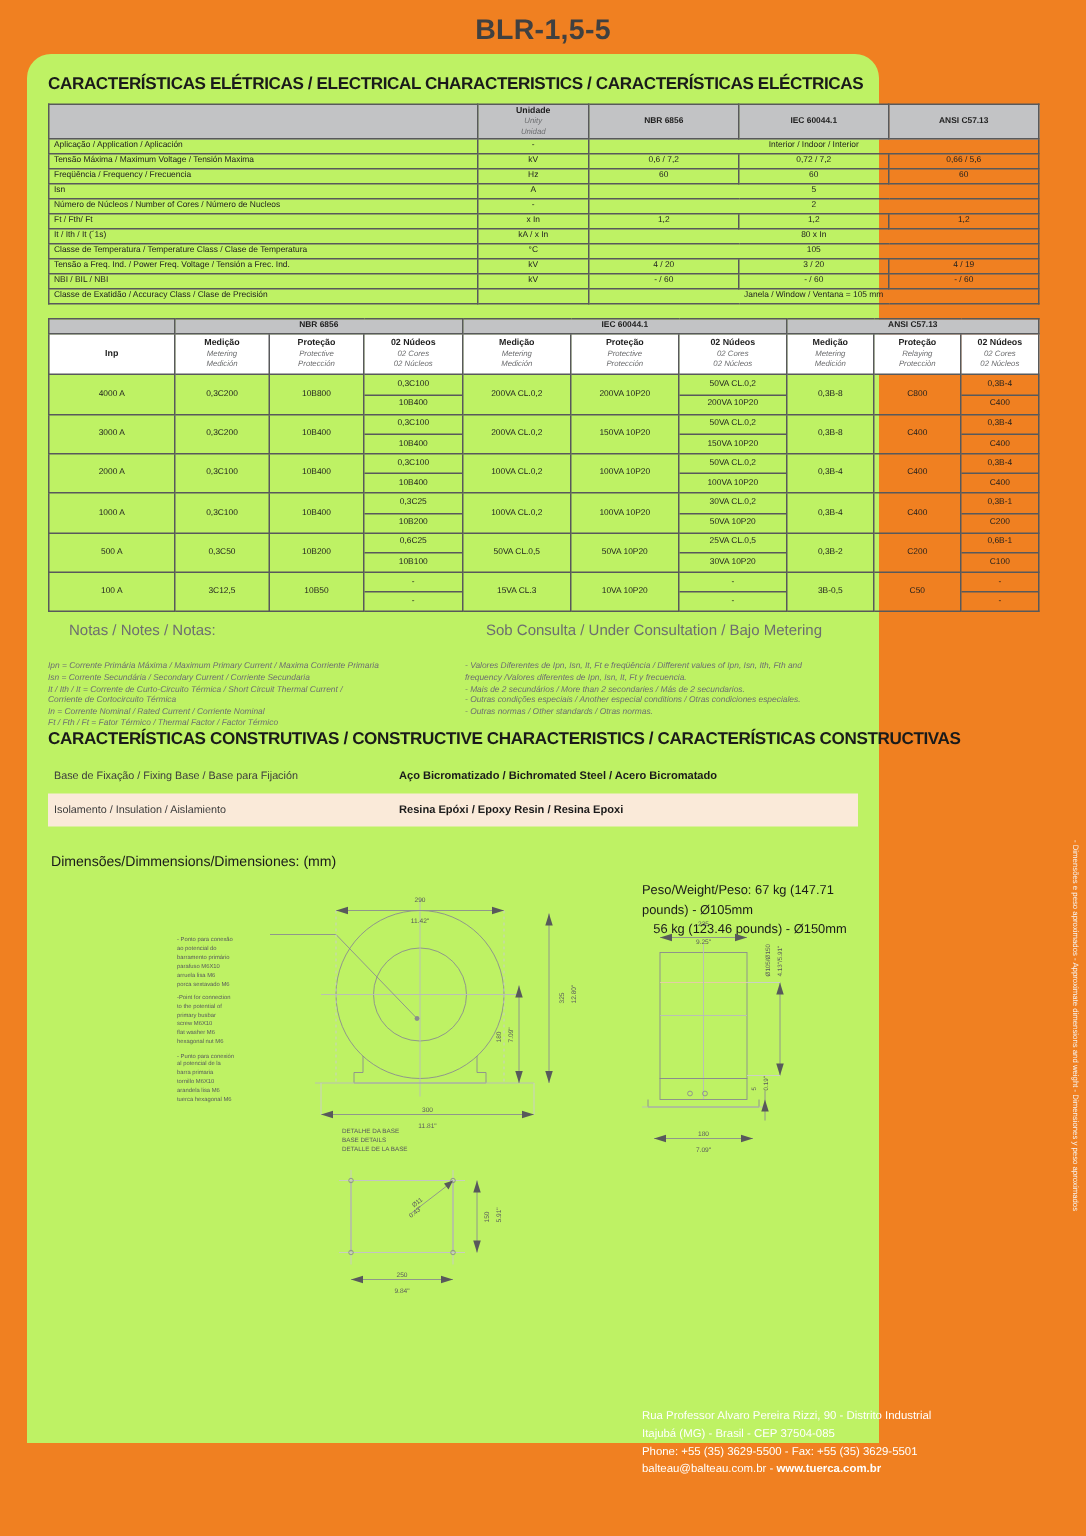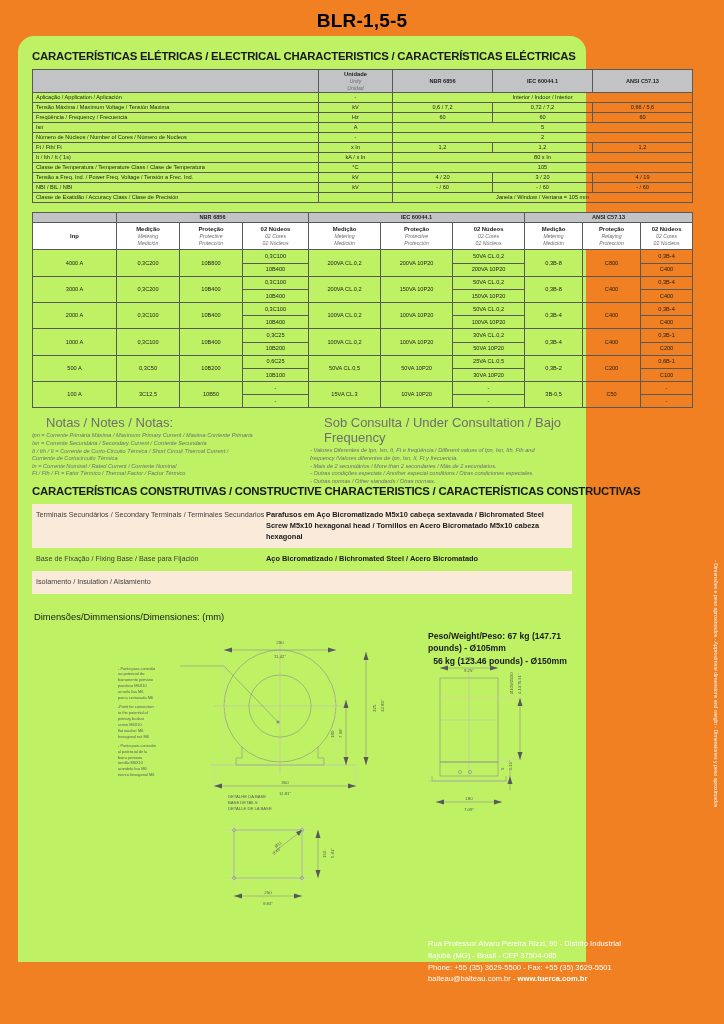--- a/index.html
+++ b/index.html
@@ -13,21 +13,21 @@
     position: relative;
     width: 724px; height: 1024px;
     background: #F08021;
   }
   
   .title-bar {
     height: 42px;
     display: flex; align-items: center; justify-content: center;
   }
   .title-bar .title {
-    font-size: 19px; font-weight: bold; color: #000000;
+    font-size: 19px; font-weight: bold; color: #404040;
     letter-spacing: 0.2px;
   }
   
   .sheet {
     position: absolute;
     left: 18px; top: 36px;
     width: 568px; height: 926px;
     background: #bef264;
     border-top-left-radius: 16px;
     border-top-right-radius: 16px;
@@ -66,39 +66,39 @@
   .t2 .splitcell { padding: 0; }
   .t2 .splitcell div {
     padding: 2.6px 1px;
   }
   .t2 .splitcell div.top { border-bottom: 0.8px solid #58595b; }
   .t2 .tall { padding-top: 6px; padding-bottom: 6px; }
 
   
   .notes-wrap { display: flex; gap: 16px; margin-top: 7px; }
   .notes-col { flex: 1; }
-  .notes-title { font-size: 13px; color: #6d6e70; margin-bottom: 2px; padding-left: 14px; }
+  .notes-title { font-size: 10px; color: #6d6e70; margin-bottom: 15px; padding-left: 14px; }
   .notes-line { font-size: 5.6px; color: #6d6e70; font-style: italic; line-height: 1.35; }
 
   
   .constructive { margin-top: 0; }
   .cchar-row {
     display: flex; align-items: flex-start;
     padding: 6px 6px 6px 4px;
   }
   .cchar-row.alt { background: #FAEAD9; }
   .cchar-label { width: 230px; font-size: 7.2px; color: #3c3c3c; line-height: 1.45; }
   .cchar-value { flex: 1; font-size: 7.4px; font-weight: bold; color: #1a1a1a; line-height: 1.45; }
 
   
   .dim-head { font-size: 9.4px; color: #1a1a1a; margin: 17px 0 0 2px; }
   .dim-area { position: relative; height: 250px; }
   .weight-text {
     position: absolute; left: 396px; top: 8px;
-    font-size: 8.6px; font-weight: bold; color: #1a1a1a; line-height: 1.5;
+    font-size: 8.6px; font-weight: normal; color: #1a1a1a; line-height: 1.5;
     text-align: left;
   }
   .callout { position: absolute; font-size: 3.9px; color: #58595b; line-height: 1.5; }
   .callout .blk { margin-bottom: 3.5px; }
   .base-detail-label {
     position: absolute; font-size: 4.2px; color: #58595b; line-height: 1.45;
   }
   .vert-note {
     position: absolute; right: 4px; top: 560px;
     writing-mode: vertical-rl;
@@ -426,44 +426,41 @@
           <div id="notes-left">
               <div class="notes-line">Ipn = Corrente Primária Máxima / Maximum Primary Current / Maxima Corriente Primaria</div>
               <div class="notes-line">Isn = Corrente Secundária / Secondary Current / Corriente Secundaria</div>
               <div class="notes-line">It / Ith / It = Corrente de Curto-Circuito Térmica / Short Circuit Thermal Current /</div>
               <div class="notes-line">Corriente de Cortocircuito Térmica</div>
               <div class="notes-line">In = Corrente Nominal / Rated Current / Corriente Nominal</div>
               <div class="notes-line">Ft / Fth / Ft = Fator Térmico / Thermal Factor / Factor Térmico</div>
             </div>
         </div>
         <div class="notes-col">
-          <div class="notes-title">Sob Consulta / Under Consultation / Bajo Frequency</div>
+          <div class="notes-title">Sob Consulta / Under Consultation / Bajo Metering</div>
           <div id="notes-right">
               <div class="notes-line">- Valores Diferentes de Ipn, Isn, It, Ft e freqüência / Different values of Ipn, Isn, Ith, Fth and</div>
               <div class="notes-line">frequency /Valores diferentes de Ipn, Isn, It, Ft y frecuencia.</div>
               <div class="notes-line">- Mais de 2 secundários / More than 2 secondaries / Más de 2 secundarios.</div>
               <div class="notes-line">- Outras condições especiais / Another especial conditions / Otras condiciones especiales.</div>
               <div class="notes-line">- Outras normas / Other standards / Otras normas.</div>
             </div>
         </div>
       </div>
 
       <div class="constructive">
         <div class="section-head">CARACTERÍSTICAS CONSTRUTIVAS / CONSTRUCTIVE CHARACTERISTICS / CARACTERÍSTICAS CONSTRUCTIVAS</div>
         <div id="cchar">
-            <div class="cchar-row alt">
-              <div class="cchar-label">Terminais Secundários / Secondary Terminals / Terminales Secundarios</div>
-              <div class="cchar-value">Parafusos em Aço Bicromatizado M5x10 cabeça sextavada / Bichromated Steel Screw M5x10 hexagonal head /  Tornillos en Acero Bicromatado M5x10 cabeza hexagonal</div>
-            </div>
             <div class="cchar-row">
               <div class="cchar-label">Base de Fixação / Fixing Base / Base para Fijación</div>
               <div class="cchar-value">Aço Bicromatizado / Bichromated Steel / Acero Bicromatado</div>
             </div>
             <div class="cchar-row alt">
               <div class="cchar-label">Isolamento / Insulation / Aislamiento</div>
+              <div class="cchar-value">Resina Epóxi / Epoxy Resin / Resina Epoxi</div>
             </div>
           </div>
       </div>
 
       <div class="dim-head">Dimensões/Dimmensions/Dimensiones: (mm)</div>
       <div class="dim-area">
 
         <div class="callout" style="left:86px; top:44px; width:64px;">
           <div class="blk" id="co-pt">
               <div>- Ponto para conexão</div>

